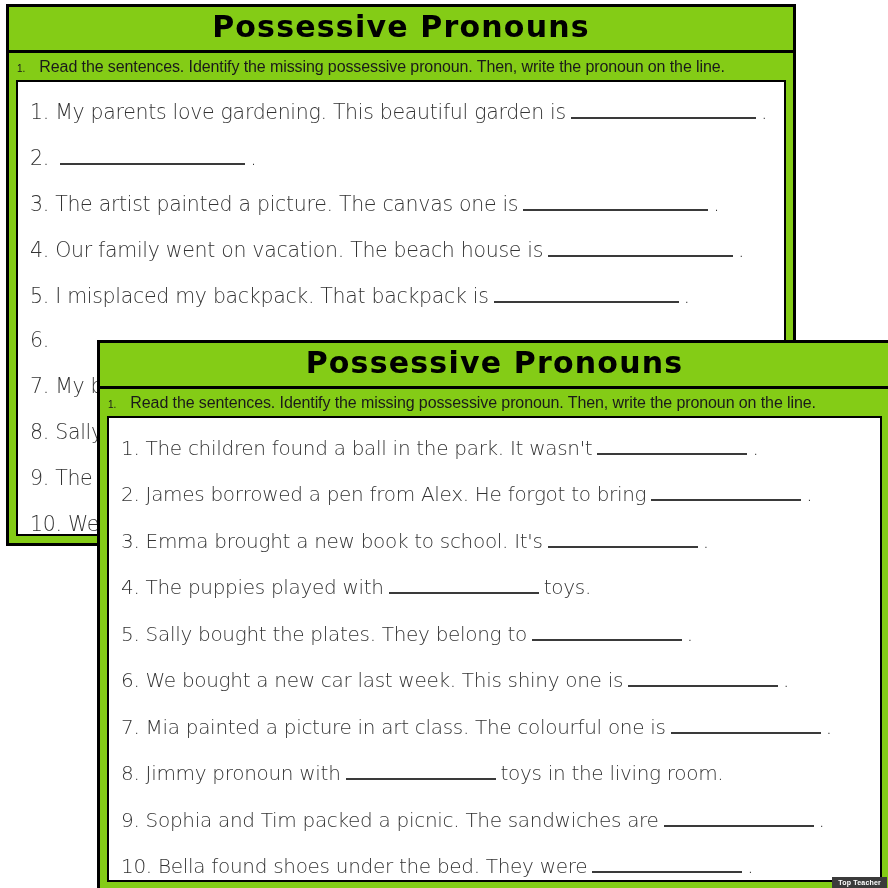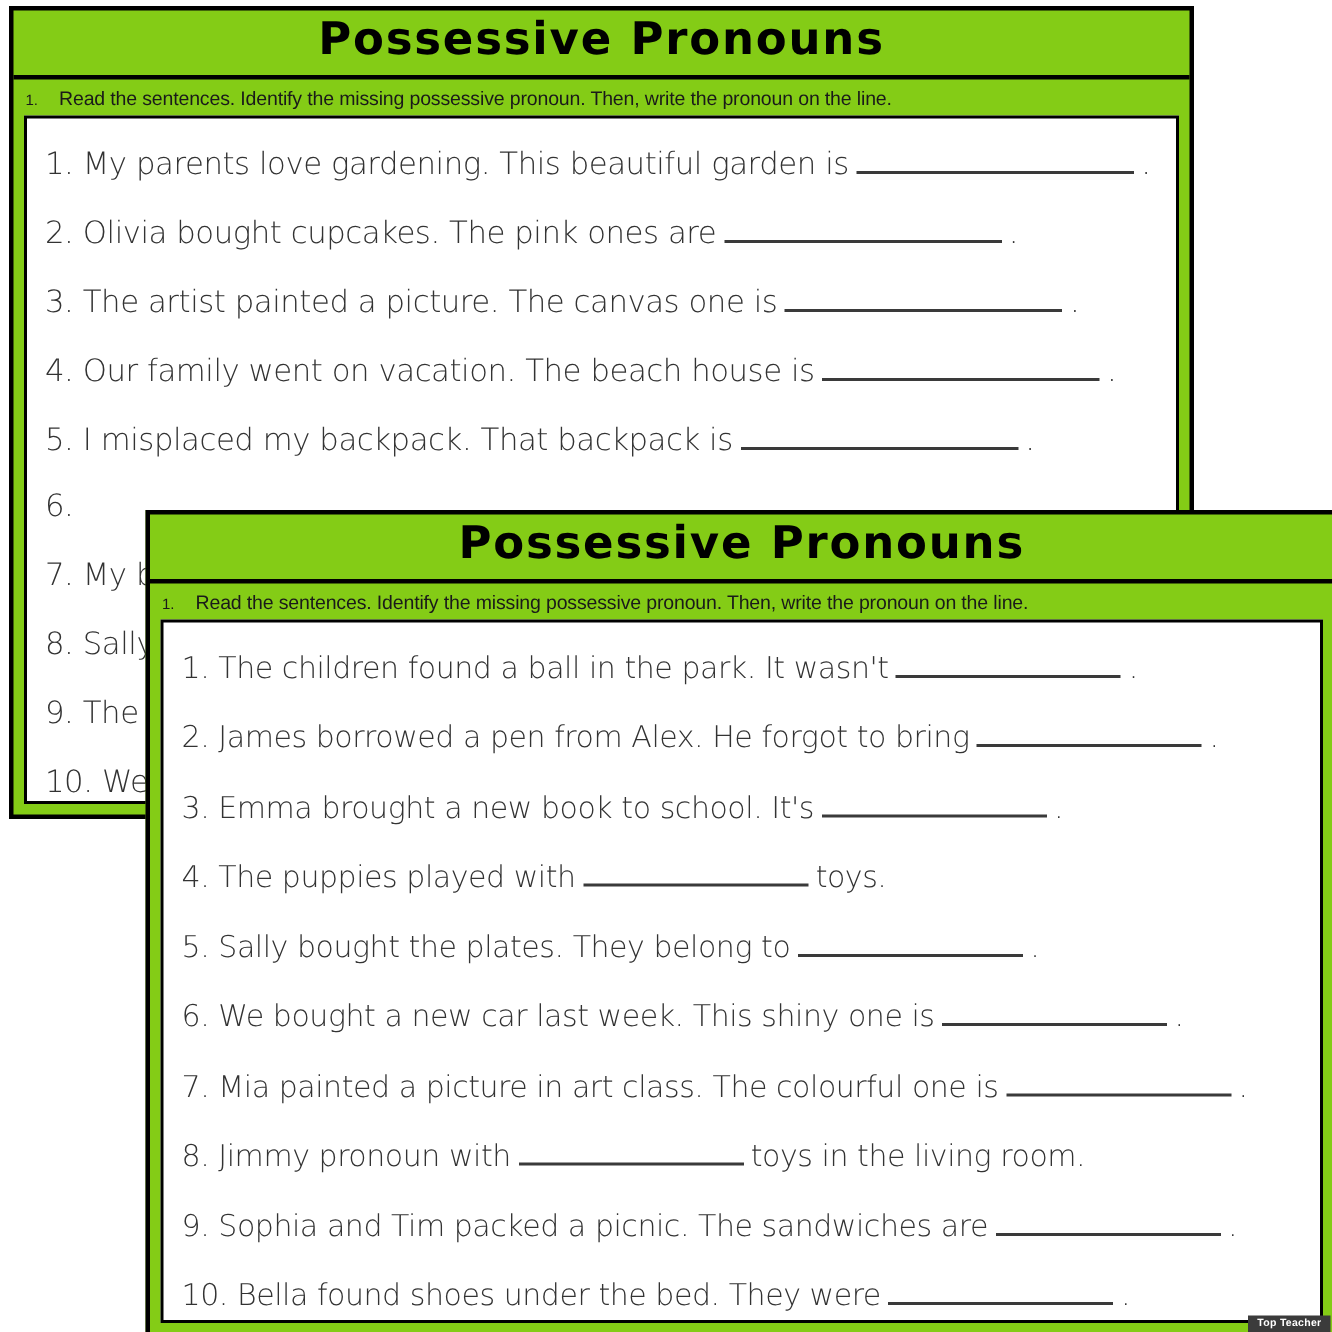--- a/index.html
+++ b/index.html
@@ -67,21 +67,21 @@
     box-sizing: border-box;
     color: #1a1a1a;
   }
   .instruction-num {
     font-size: 10px;
     font-family: "Liberation Sans", sans-serif;
     margin-right: 14px;
     white-space: nowrap;
   }
   .instruction-text {
-    font-size: 13px;
+    font-size: 16px;
     font-family: "Liberation Sans", sans-serif;
     white-space: nowrap;
     letter-spacing: -0.1px;
   }
 
   
   .panel {
     flex: 1 1 auto;
     margin: 0 7px 7px 7px;
     border: 2px solid #000000;
@@ -154,21 +154,20 @@
     <div class="panel">
       <div class="q-list" id="back-questions">
           <div class="q-item">
             <span class="q-seg">1.&nbsp;</span>
             <span class="q-seg">My parents love gardening. This beautiful garden is</span>
             <span class="blank" style="width: 185px;"></span>
             <span class="q-seg">.</span>
           </div>
           <div class="q-item">
             <span class="q-seg">2.&nbsp;</span>
-            <span class="q-seg">Olivia bought cupcakes. The pink ones are</span>
             <span class="blank" style="width: 185px;"></span>
             <span class="q-seg">.</span>
           </div>
           <div class="q-item">
             <span class="q-seg">3.&nbsp;</span>
             <span class="q-seg">The artist painted a picture. The canvas one is</span>
             <span class="blank" style="width: 185px;"></span>
             <span class="q-seg">.</span>
           </div>
           <div class="q-item">

